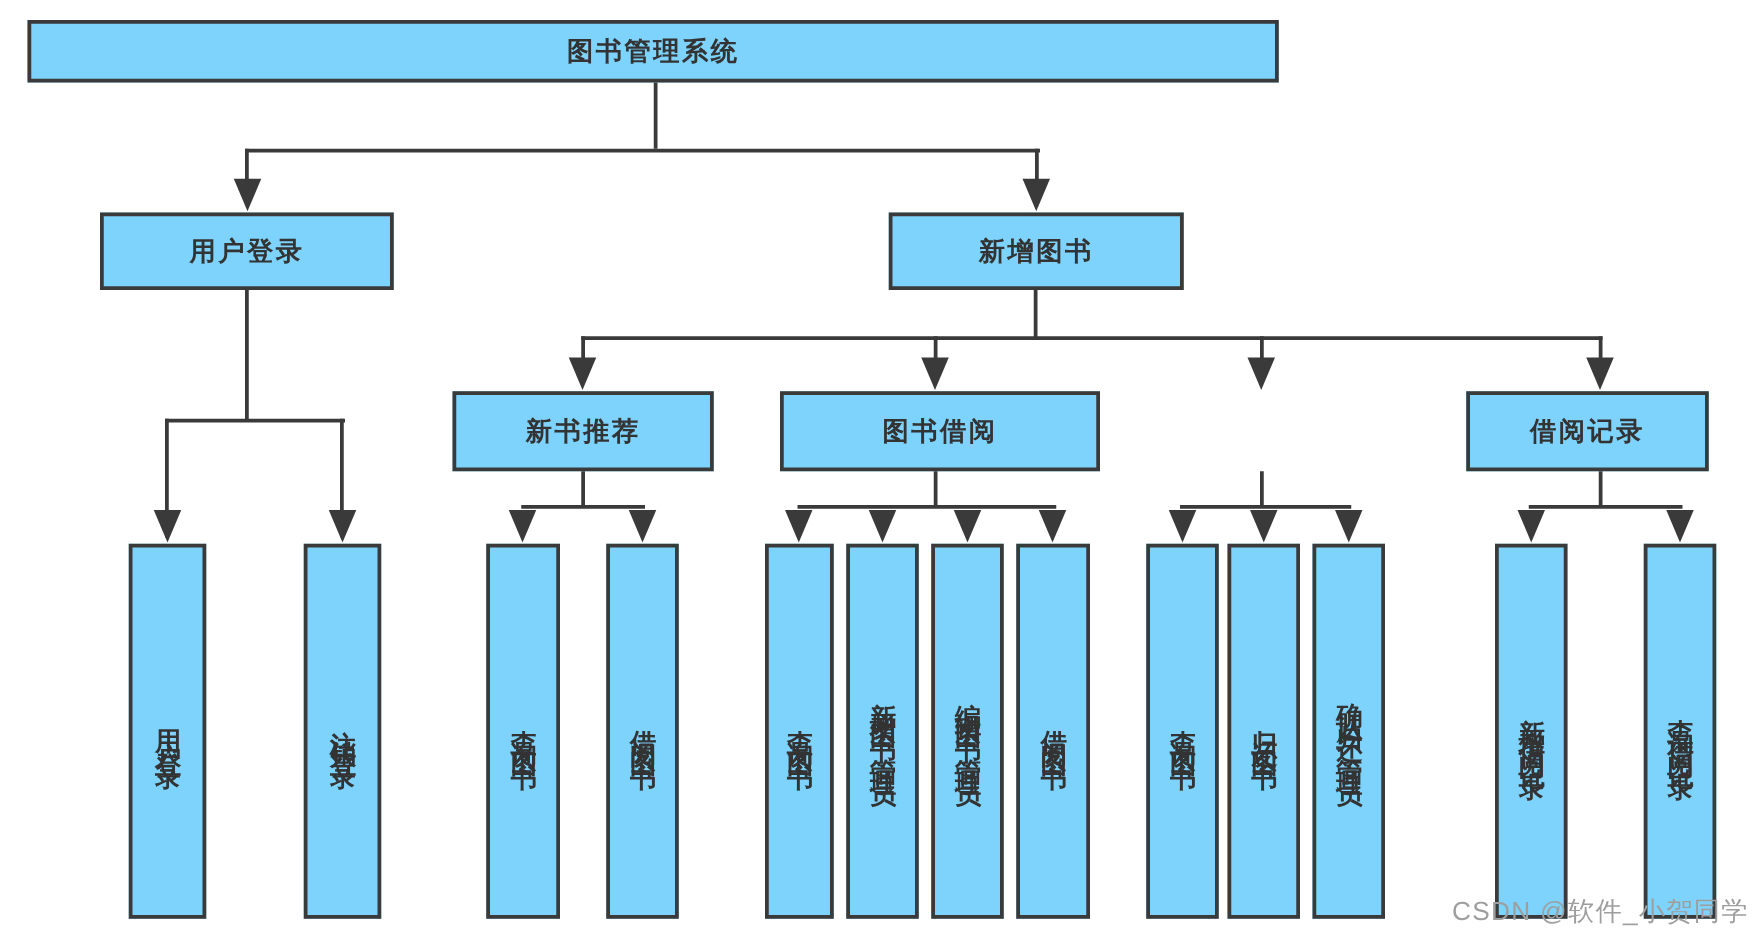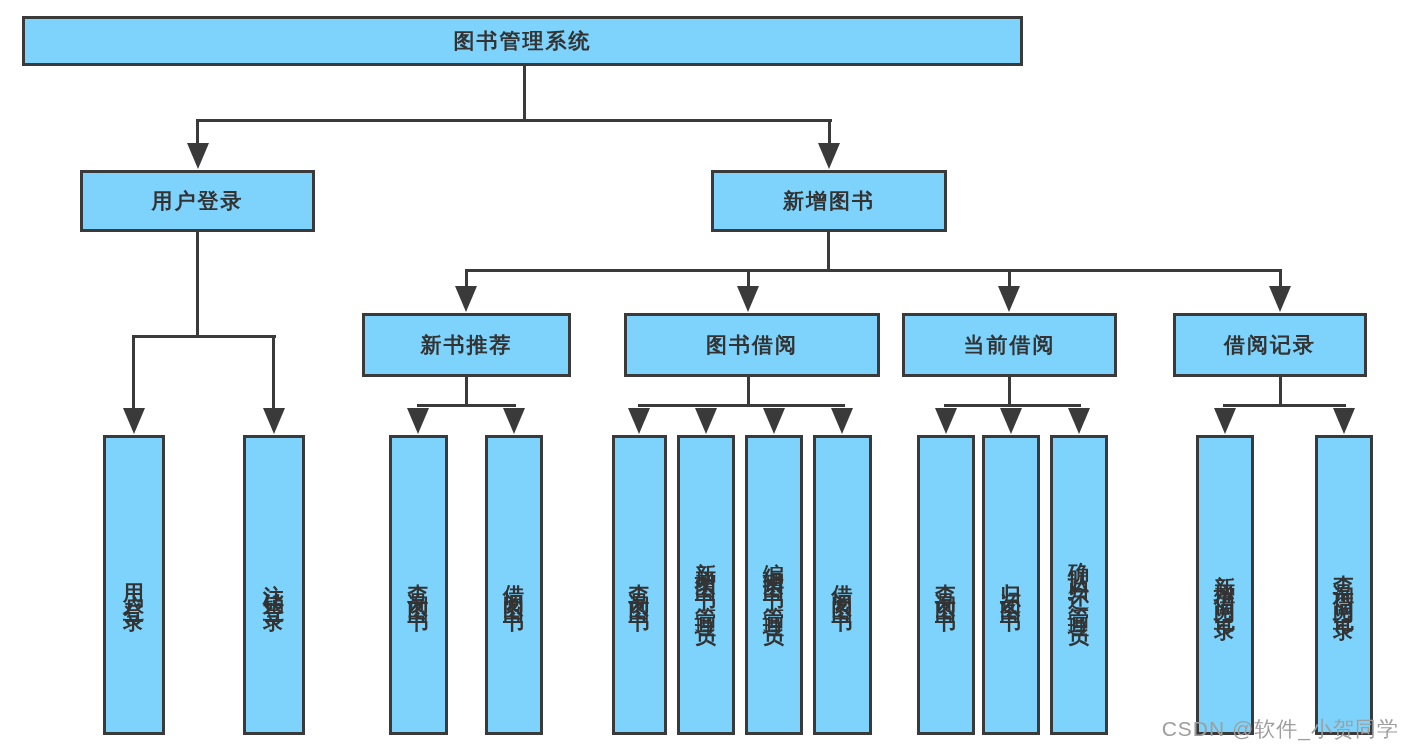--- a/index.html
+++ b/index.html
@@ -60,21 +60,20 @@
 
 <div class="canvas">
 
   <div class="box h-box" style="left:22px;top:16px;width:1001px;height:50px">图书管理系统</div>
 
   <div class="box h-box" style="left:80px;top:170px;width:235px;height:62px">用户登录</div>
   <div class="box h-box" style="left:711px;top:170px;width:236px;height:62px">新增图书</div>
 
   <div class="box h-box" style="left:362px;top:313px;width:209px;height:64px">新书推荐</div>
   <div class="box h-box" style="left:624px;top:313px;width:256px;height:64px">图书借阅</div>
-  <div class="box h-box" style="left:902px;top:313px;width:215px;height:64px">当前借阅</div>
   <div class="box h-box" style="left:1173px;top:313px;width:194px;height:64px">借阅记录</div>
 
   <div class="box v-box" style="left:103px;top:435px;width:62px;height:300px">用户登录</div>
   <div class="box v-box" style="left:243px;top:435px;width:62px;height:300px">注销登录</div>
 
   <div class="box v-box" style="left:389px;top:435px;width:59px;height:300px">查询图书</div>
   <div class="box v-box" style="left:485px;top:435px;width:58px;height:300px">借阅图书</div>
 
   <div class="box v-box" style="left:612px;top:435px;width:55px;height:300px">查询图书</div>
   <div class="box v-box" style="left:677px;top:435px;width:58px;height:300px">新增图书（管理员）</div>

